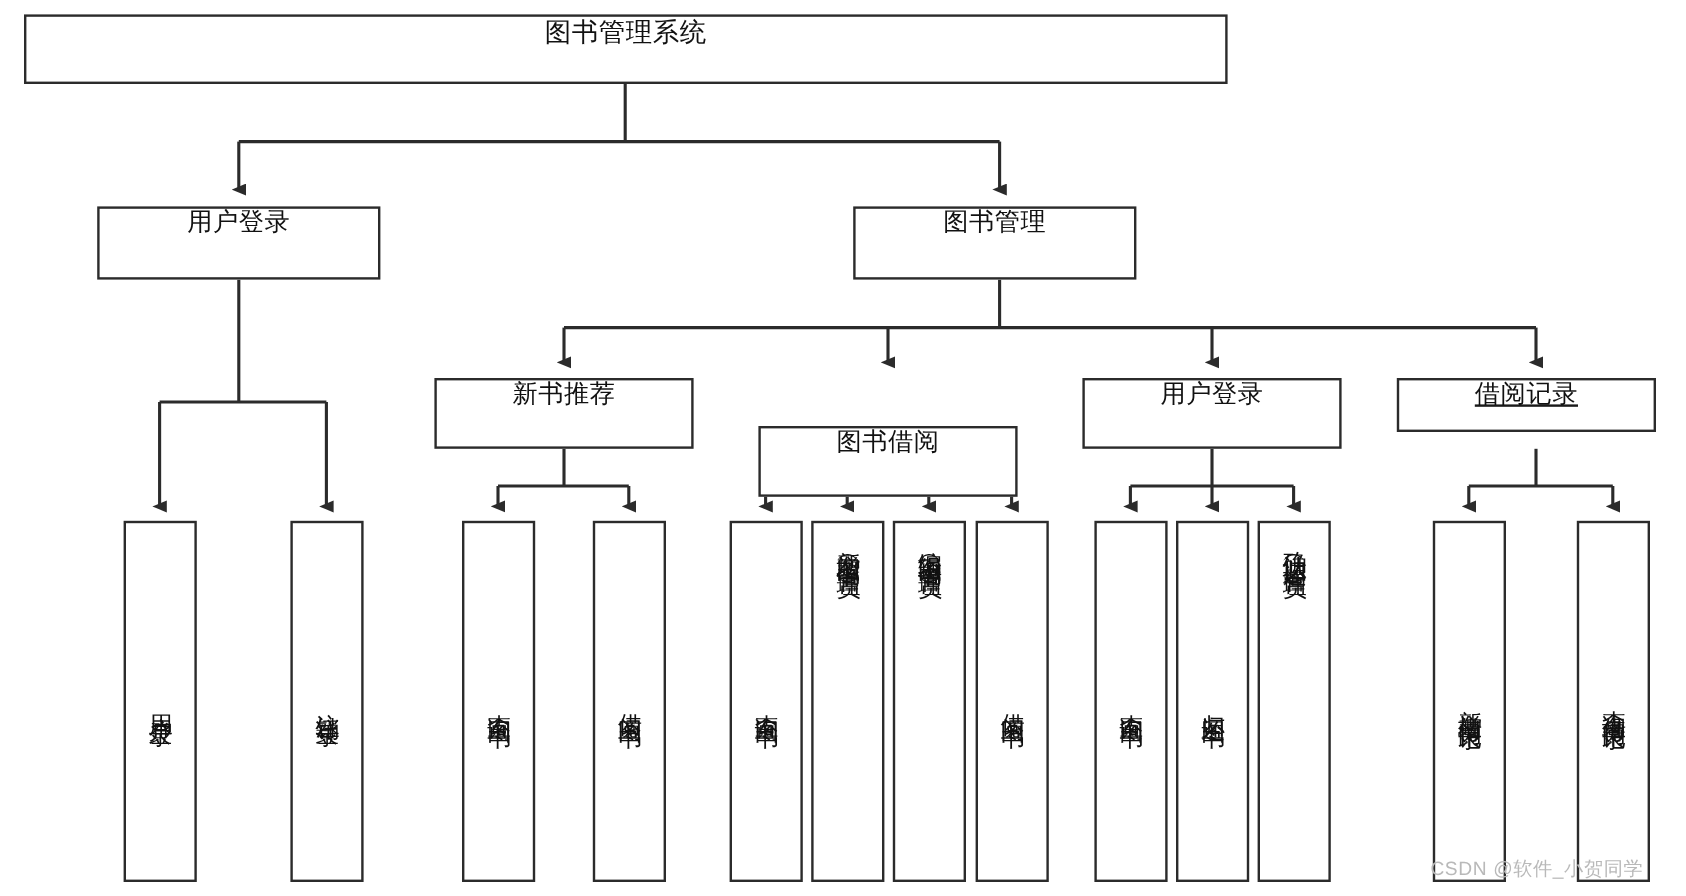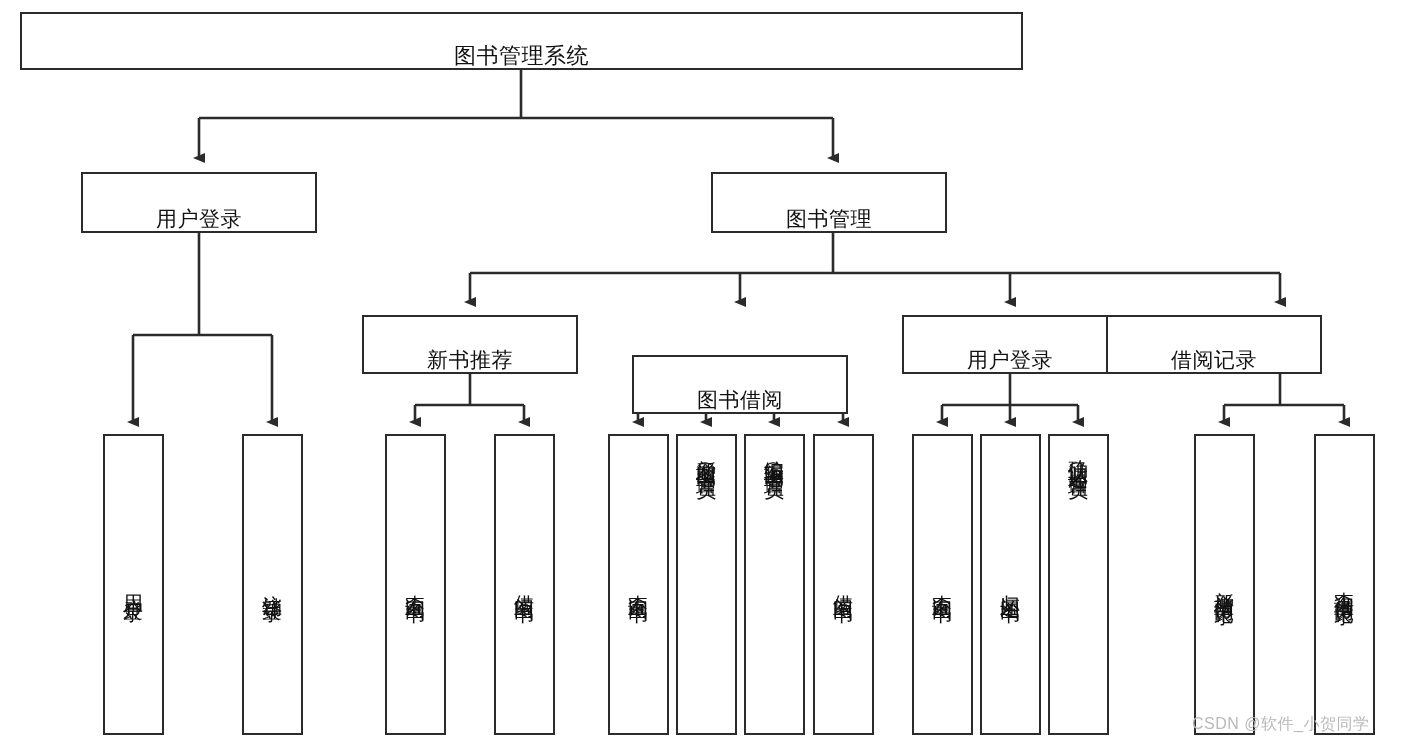--- a/index.html
+++ b/index.html
@@ -25,21 +25,21 @@
     width: 1405px;
     height: 747px;
     pointer-events: none;
   }
   .node {
     position: absolute;
     box-sizing: border-box;
     background: #ffffff;
     border: 2px solid #2b2b2b;
     display: flex;
-    align-items: flex-end;
+    align-items: flex-start;
     justify-content: center;
     z-index: 2;
   }
   .node .label {
     font-size: 21px;
     line-height: 1.15;
     letter-spacing: 0.5px;
     color: #111111;
     white-space: nowrap;
   }
@@ -139,21 +139,21 @@
 
   <div class="node" style="left:362px; top:315px; width:216px; height:59px;">
     <span class="label">新书推荐</span>
   </div>
   <div class="node" style="left:632px; top:315px; width:216px; height:59px;margin-top:40px;">
     <span class="label">图书借阅</span>
   </div>
   <div class="node" style="left:902px; top:315px; width:216px; height:59px;">
     <span class="label">用户登录</span>
   </div>
-  <div class="node" style="left:1106px; top:315px; width:216px; height:59px;">
+  <div class="node" style="left:1164px; top:315px; width:216px; height:45px;text-decoration:underline;">
     <span class="label">借阅记录</span>
   </div>
 
   <div class="node leaf centered" style="left:103px; top:434px; width:61px; height:301px;">
     <span class="label">用户登录</span>
   </div>
   <div class="node leaf centered" style="left:242px; top:434px; width:61px; height:301px;">
     <span class="label">注销登录</span>
   </div>
 

